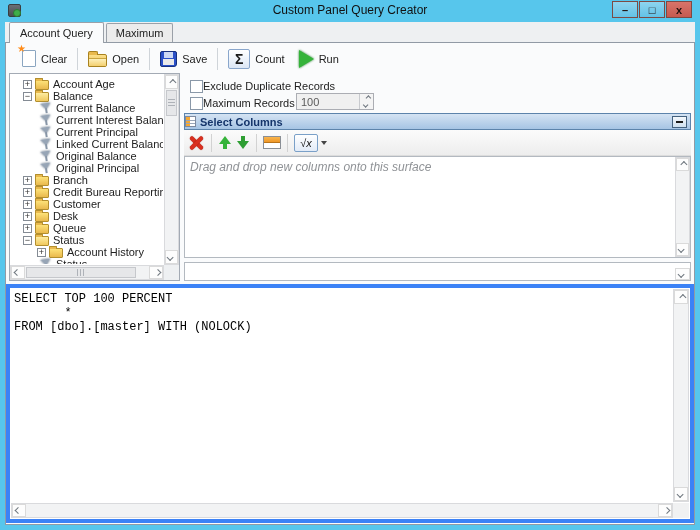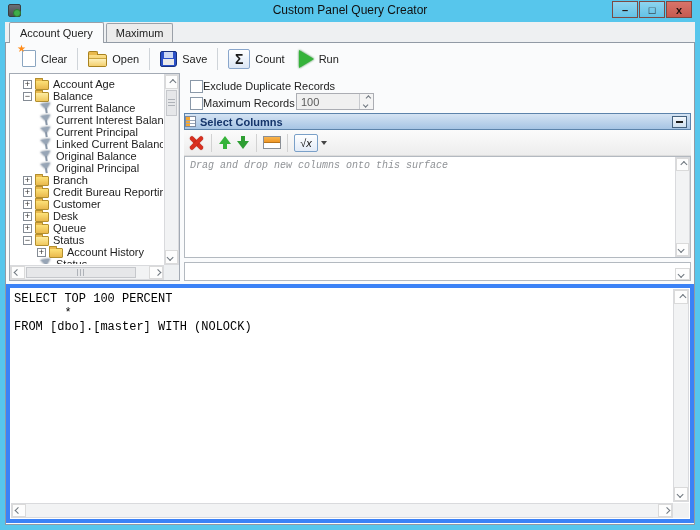--- a/index.html
+++ b/index.html
@@ -144,21 +144,21 @@
                 background:linear-gradient(#f8b54e,#ef9726); border-bottom:1px solid #b9741a; }
   .formula-btn { display:flex; align-items:center; gap:3px; }
   .icon-formula { width:24px; height:18px; border:1px solid #7aa0c8; border-radius:2px;
                 background:linear-gradient(#ffffff,#e2ebf7); display:flex; align-items:center;
                 justify-content:center; font-style:italic; font-size:11px; color:#111; }
   .caret { width:0; height:0; border-left:3px solid transparent; border-right:3px solid transparent;
            border-top:4px solid #444; }
 
   .drop-surface { position:absolute; left:0; right:0; top:81px; height:102px;
                   background:#fff; border:1px solid #b3b9c0; }
-  .drop-ph { position:absolute; left:5px; top:3px; font-style:italic; color:#8f9296; font-size:10px;font-family:Liberation Mono, monospace; }
+  .drop-ph { position:absolute; left:5px; top:3px; font-style:italic; color:#8f9296; font-size:12px; }
   .ds-vsb { right:0; top:0; width:15px; bottom:0; }
   .lower-strip { position:absolute; left:0; right:0; top:187px; height:19px;
                  background:#fff; border:1px solid #b3b9c0; }
   .ls-btn { right:0; bottom:0; width:15px; height:12px; }
 
   
   .sqlpanel { position:absolute; left:0; right:0; top:241px; bottom:1px;
               background:#fff; border:4px solid #3b82f6; }
   .sqltext { position:absolute; left:4px; top:4px; right:20px; bottom:20px;
              font-family:"Liberation Mono", monospace; font-size:12px; line-height:14px;

